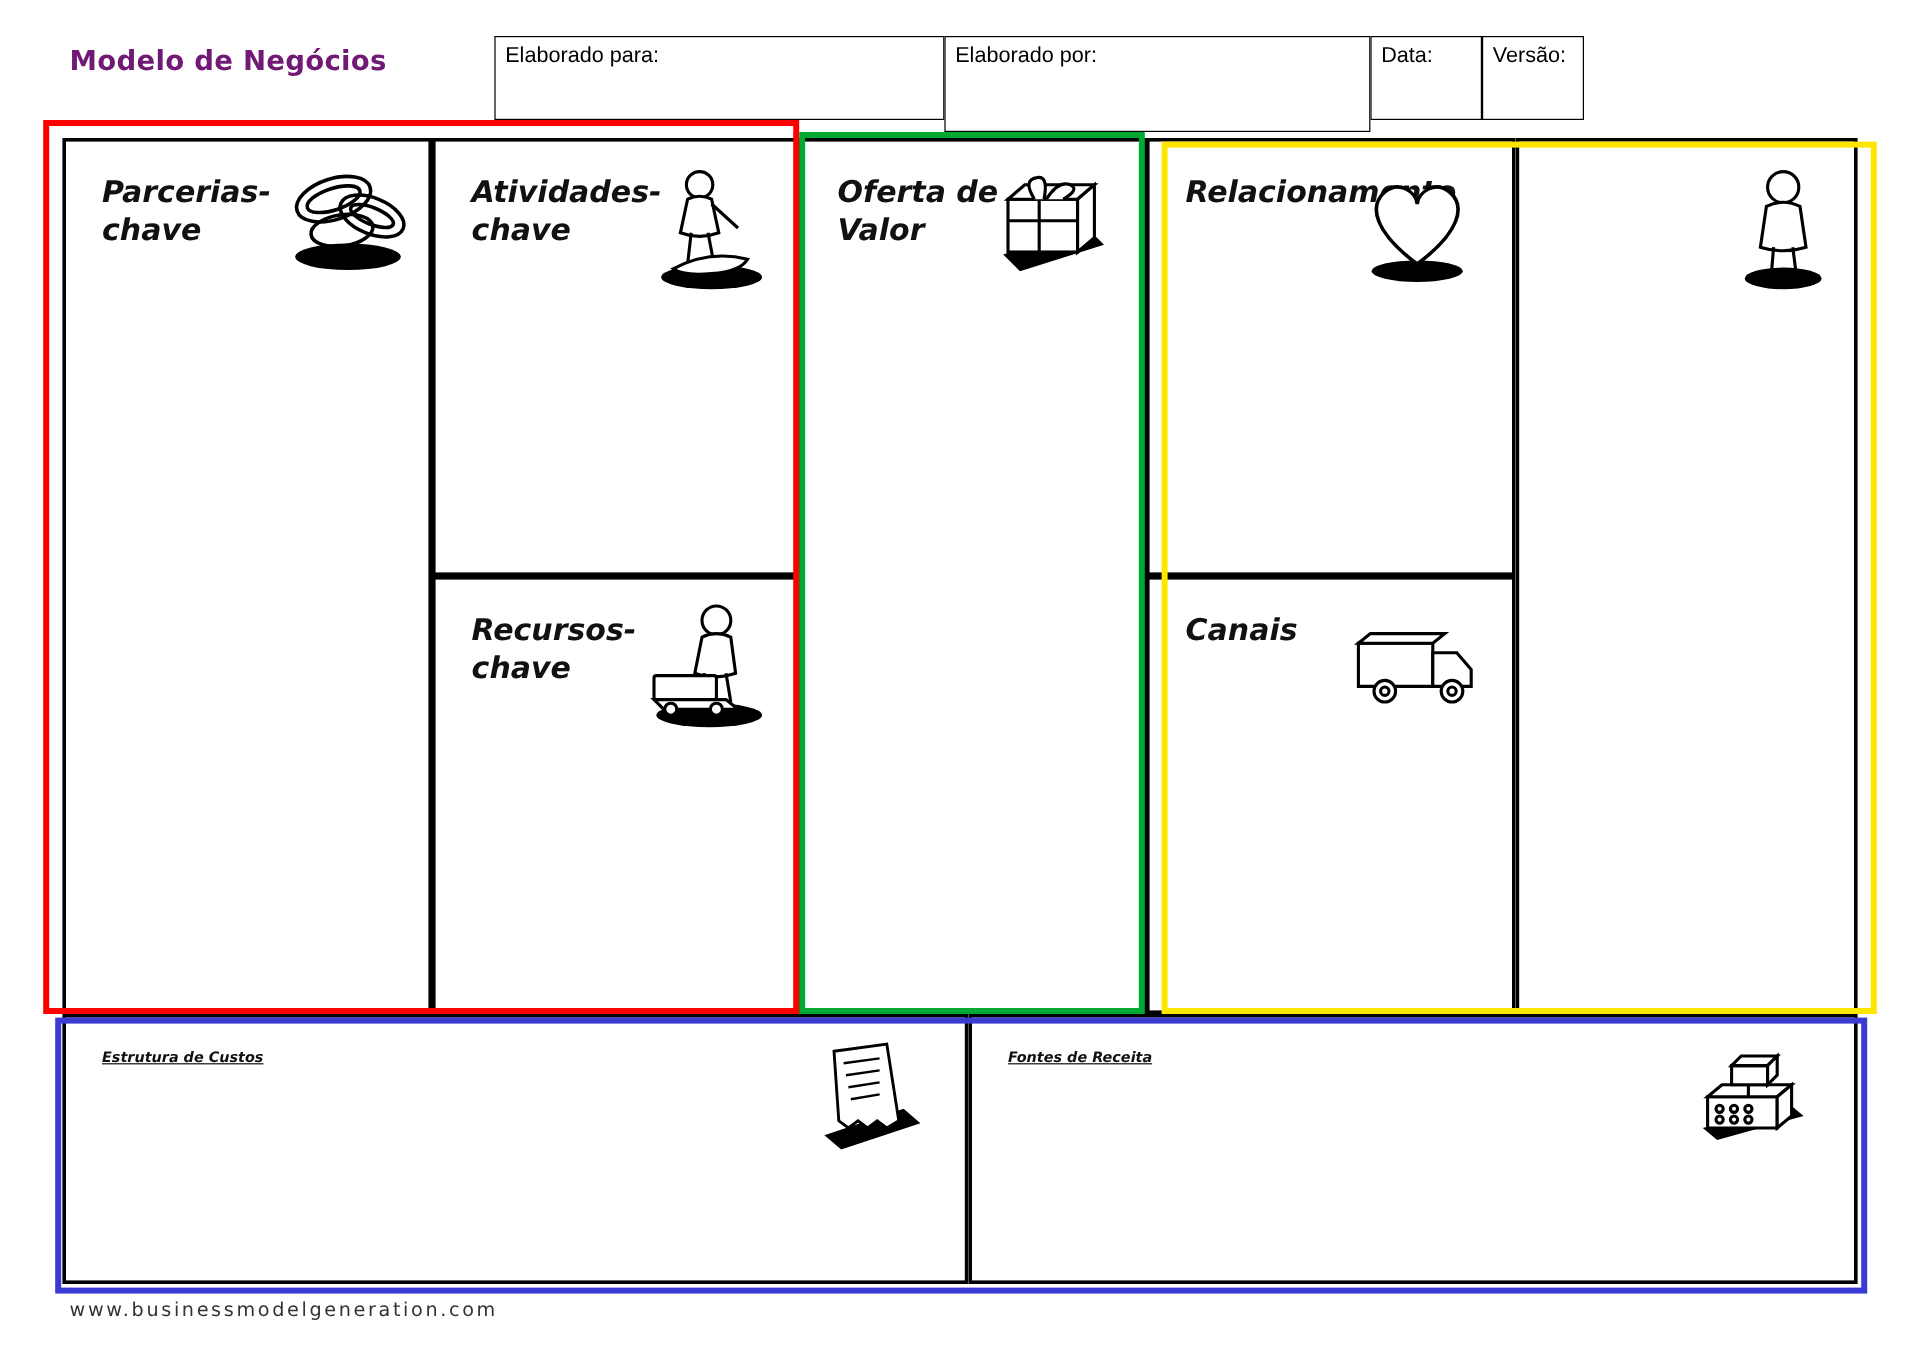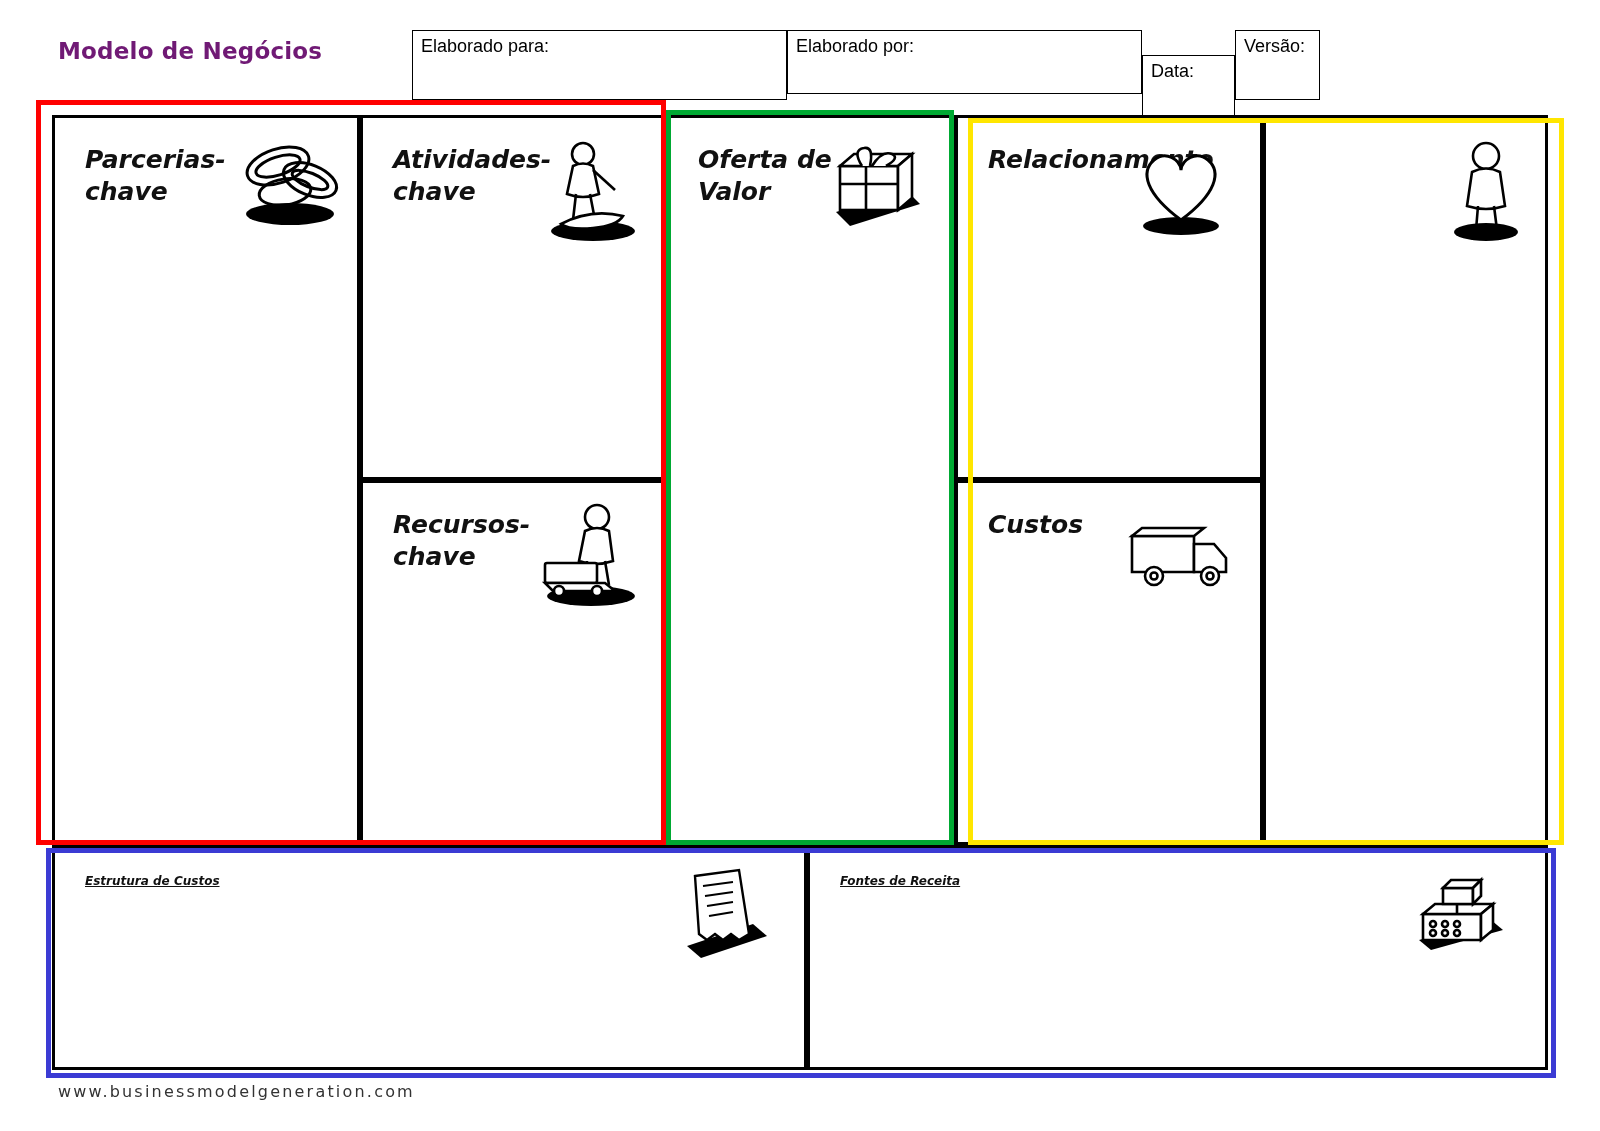--- a/index.html
+++ b/index.html
@@ -108,25 +108,25 @@
 </head>
 <body>
 
 <div id="header">
   <div id="title">Modelo de Negócios</div>
 
   <div class="meta-box" style="left:412px; top:30px; width:375px; height:70px;">
     <div class="meta-label">Elaborado para:</div>
   </div>
 
-  <div class="meta-box" style="left:787px; top:30px; width:355px; height:64px;">
+  <div class="meta-box" style="left:787px; top:30px; width:355px; height:80px;">
     <div class="meta-label">Elaborado por:</div>
   </div>
 
-  <div class="meta-box" style="left:1142px; top:30px; width:93px; height:70px;margin-top:25px;">
+  <div class="meta-box" style="left:1142px; top:30px; width:93px; height:70px;">
     <div class="meta-label">Data:</div>
   </div>
 
   <div class="meta-box" style="left:1235px; top:30px; width:85px; height:70px;padding-left:14px;">
     <div class="meta-label">Versão:</div>
   </div>
 </div>
 
 <div id="canvas">
 
@@ -205,21 +205,21 @@
     <div class="cell-title">Relacionamento</div>
     <div class="icon-wrap" style="left:168px; top:22px;">
       <svg width="110" height="100" viewBox="0 0 110 100">
         <ellipse cx="55" cy="86" rx="38" ry="9" fill="#000"></ellipse>
         <path d="M55 80 C 20 54 14 32 28 20 C 40 10 54 20 55 30 C 56 20 70 10 82 20 C 96 32 90 54 55 80 Z" fill="#fff" stroke="#000" stroke-width="3"></path>
       </svg>
     </div>
   </div>
 
   <div class="cell" style="left:955px; top:480px; width:308px; height:365px;">
-    <div class="cell-title">Custos</div>
+    <div class="cell-title">Canais</div>
     <div class="icon-wrap" style="left:160px; top:25px;">
       <svg width="120" height="90" viewBox="0 0 120 90">
         <g fill="#fff" stroke="#000" stroke-width="2.6">
           <path d="M14 28 h62 v36 h-62 z"></path>
           <path d="M76 36 h20 l12 14 v14 h-32 z"></path>
           <path d="M14 28 l10 -8 h62 l-10 8 z"></path>
           <circle cx="36" cy="68" r="9"></circle>
           <circle cx="92" cy="68" r="9"></circle>
           <circle cx="36" cy="68" r="3.5"></circle>
           <circle cx="92" cy="68" r="3.5"></circle>

